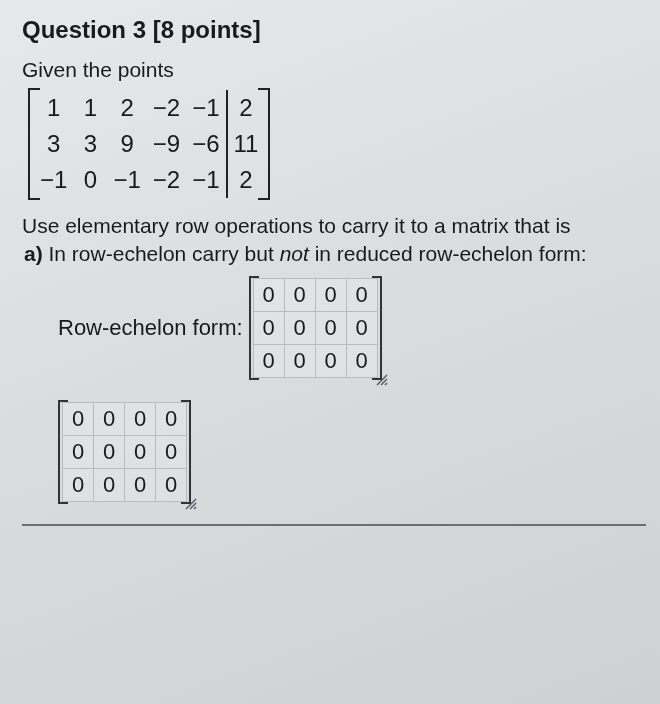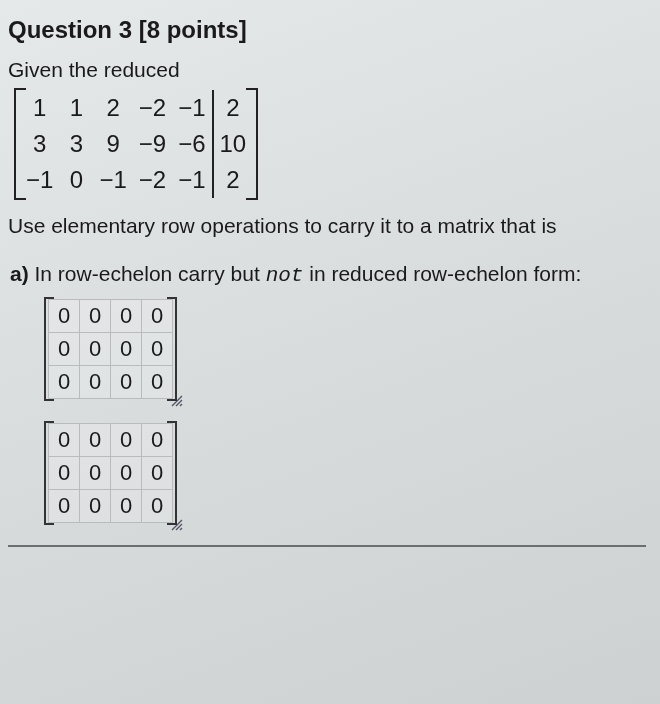--- a/index.html
+++ b/index.html
@@ -6,21 +6,21 @@
     margin: 0;
     padding: 0;
     width: 660px;
     height: 704px;
     font-family: Arial, Helvetica, sans-serif;
     background: linear-gradient(160deg, #e6e9ea 0%, #d9dcdd 50%, #cdd1d2 100%);
     color: #1a1a1a;
     overflow: hidden;
   }
   .page {
-    padding: 12px 14px 0 8px;
+    padding: 12px 14px 0 22px;
     box-sizing: border-box;
   }
   .q-title {
     font-size: 24px;
     font-weight: bold;
     margin: 4px 0 14px 0;
   }
   .given {
     font-size: 21px;
     margin-bottom: 4px;
@@ -50,28 +50,28 @@
   .matrix td {
     text-align: center;
     padding: 4px 6px;
     min-width: 22px;
   }
   .aug-sep {
     border-left: 2px solid #222;
   }
   .instr {
     font-size: 21px;
-    margin: 4px 0 24px 0;
+    margin: 4px 0 4px 0;
   }
   .part {
     font-size: 21px;
     margin: 0 0 10px 2px;
   }
   .part b { font-weight: bold; }
-  .part em { font-style: italic; font-family: Liberation Mono, monospace; }
+  .part em { font-style: italic; }
   .answer-line {
     display: flex;
     align-items: center;
     margin-left: 36px;
     margin-bottom: 20px;
     font-size: 22px;
   }
   .answer-label {
     margin-right: 6px;
     white-space: nowrap;
@@ -120,40 +120,40 @@
     margin: 18px 0 0 0;
   }
 </style>
 </head>
 <body>
 
 <div class="page">
 
   <div class="q-title">Question 3 [8 points]</div>
 
-  <div class="given">Given the reduced</div>
+  <div class="given">Given the points</div>
 
   <div class="matrix">
     <table>
       <tbody>
           <tr>
         <td>1</td>
         <td>1</td>
         <td>2</td>
         <td>−2</td>
         <td>−1</td>
         <td class="aug-sep">2</td>
       </tr>
       <tr>
         <td>3</td>
         <td>3</td>
         <td>9</td>
         <td>−9</td>
         <td>−6</td>
-        <td class="aug-sep">10</td>
+        <td class="aug-sep">11</td>
       </tr>
       <tr>
         <td>−1</td>
         <td>0</td>
         <td>−1</td>
         <td>−2</td>
         <td>−1</td>
         <td class="aug-sep">2</td>
       </tr>
     </tbody>
@@ -161,20 +161,21 @@
   </div>
 
   <div class="instr">Use elementary row operations to carry it to a matrix that is</div>
 
   
   <div class="part">
     <b>a)</b><span> In row-echelon carry but </span><em>not</em><span> in reduced row-echelon form:</span>
   </div>
 
   <div class="answer-line">
+    <span class="answer-label">Row-echelon form: </span>
     <span class="ans-matrix resize-handle">
       <table>
         <tbody>
             <tr>
           <td>0</td>
           <td>0</td>
           <td>0</td>
           <td>0</td>
         </tr>
         <tr>

